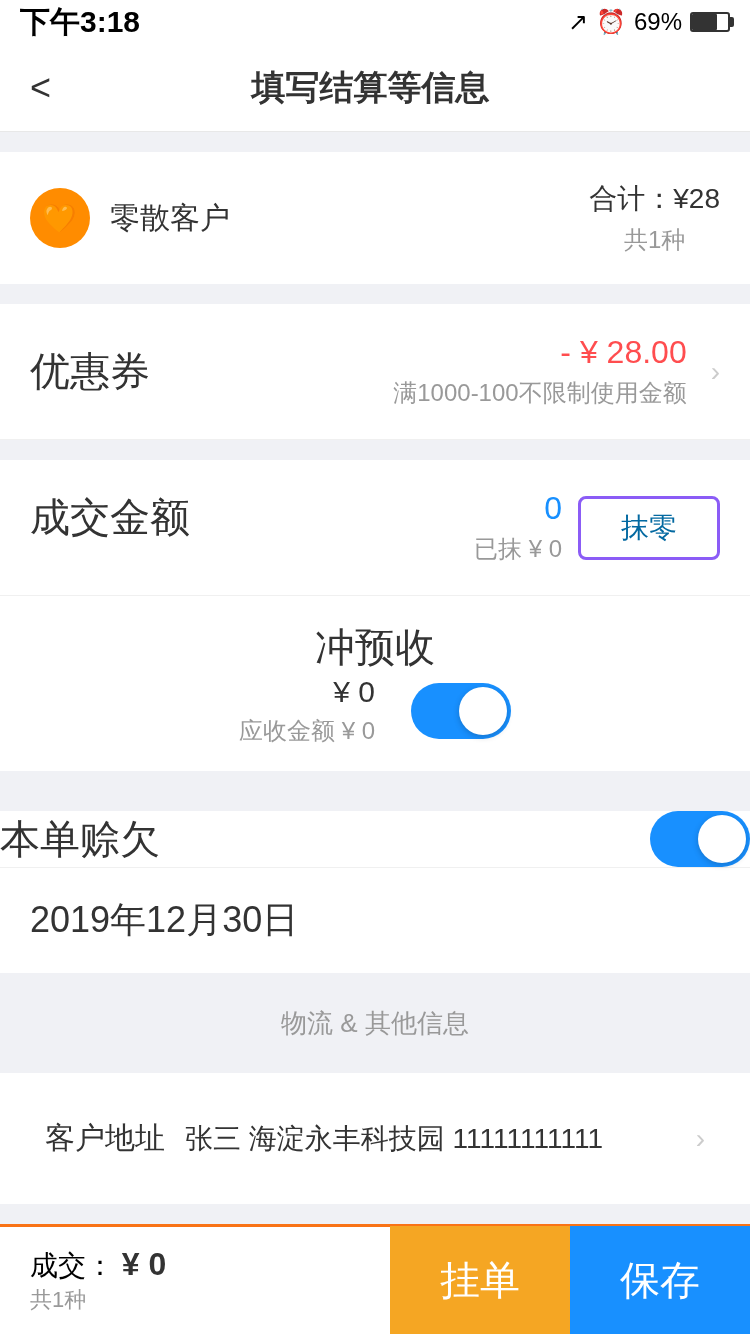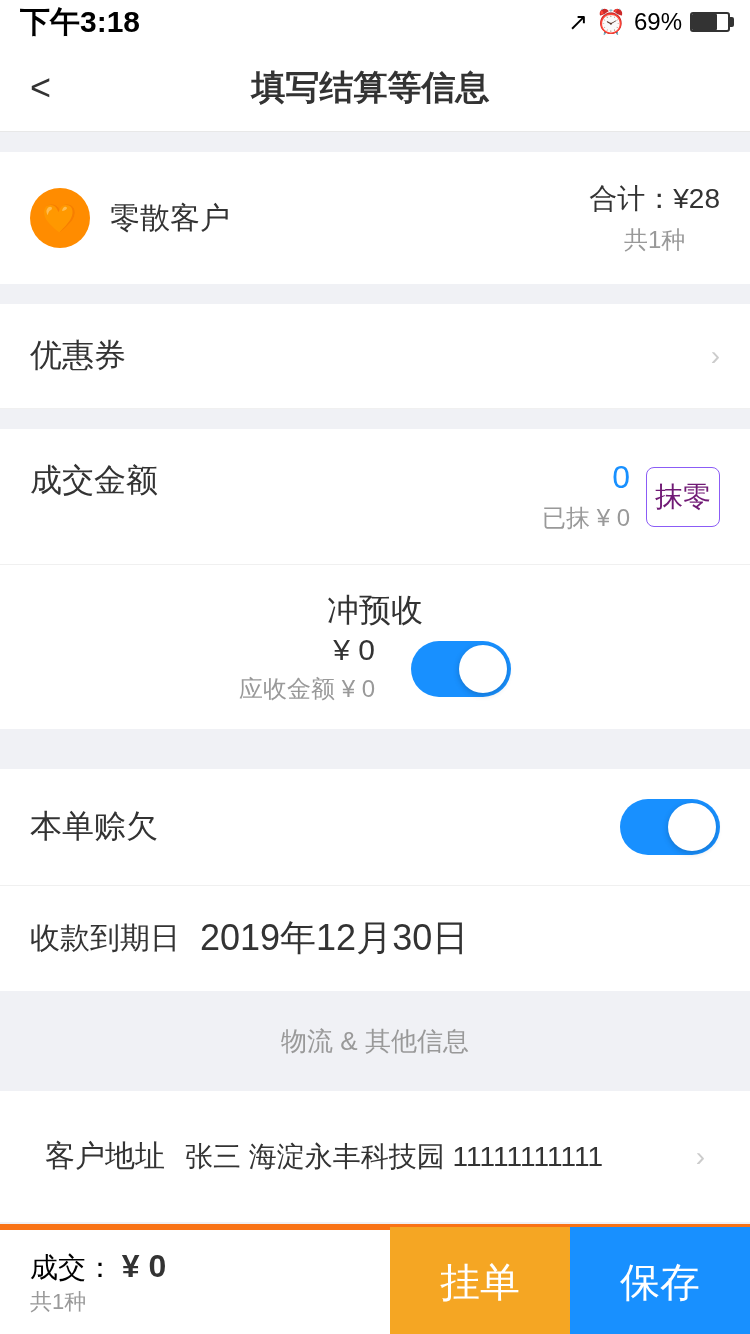--- a/index.html
+++ b/index.html
@@ -84,36 +84,36 @@
       background: #fff;
     }
     .list-row {
       padding: 30px;
       display: flex;
       align-items: center;
       justify-content: space-between;
       border-bottom: 1px solid #f0f0f0;
       min-height: 80px;
     }
-    .row-label { font-size: 32px; color: #333; }
+    .row-label { font-size: 40px; color: #333; }
     .row-right { display: flex; align-items: center; gap: 16px; }
     .row-value { font-size: 30px; color: #333; text-align: right; }
     .row-value-blue { color: #1890ff; font-size: 32px; }
     .row-value-discount { color: #ff4d4f; font-size: 32px; font-weight: 500; }
     .row-value-sub { font-size: 24px; color: #999; margin-top: 6px; }
     .row-value-wrapper { text-align: right; }
     .chevron-right { color: #ccc; font-size: 28px; margin-left: 8px; }
 
     
     .round-zero-btn {
-      border: 1px solid #8b5cf6;
+      border: 3px solid #8b5cf6;
       border-radius: 8px;
-      padding: 10px 8px;
+      padding: 10px 40px;
       font-size: 28px;
-      color: #701a75;
+      color: #0369a1;
       background: #fff;
       cursor: pointer;
     }
 
     
     .toggle {
       width: 100px; height: 56px;
       background: #1890ff;
       border-radius: 28px;
       position: relative;
@@ -147,21 +147,20 @@
       justify-content: space-between;
       background: #fff;
       flex-direction: column;
     }
     .advance-value-wrapper { text-align: right; margin-right: 20px; }
 
     
     .debt-section {
       background: #fff;
       margin-top: 20px;
-      padding: 30px;
       display: flex;
       align-items: center;
       justify-content: space-between;
     }
 
     
     .due-date-row {
       background: #fff;
       padding: 28px 30px;
       display: flex;
@@ -199,21 +198,21 @@
     
     .bottom-bar {
       position: fixed;
       bottom: 0;
       left: 0;
       width: 750px;
       height: 110px;
       background: #fff;
       display: flex;
       align-items: center;
-      border-top: 6px solid #f97316;
+      border-top: 3px solid #f97316;
     }
     .bottom-summary {
       flex: 1;
       padding: 0 30px;
     }
     .bottom-summary-count { font-size: 22px; color: #999; }
     .bottom-btn {
       height: 110px;
       width: 180px;
       display: flex;
@@ -262,20 +261,24 @@
     <div class="customer-count">共1种</div>
   </div>
 </div>
 
 <div class="section-divider"></div>
 
 <div class="list-section">
   <div class="list-row">
     <span class="row-label">优惠券</span>
     <div class="row-right">
+      <div class="row-value-wrapper">
+        <div class="row-value-discount">- ¥ 28.00</div>
+        <div class="row-value-sub">满1000-100不限制使用金额</div>
+      </div>
       <span class="chevron-right">›</span>
     </div>
   </div>
 </div>
 
 <div class="section-divider"></div>
 
 <div class="list-section">
   <div class="transaction-row">
     <span class="row-label">成交金额</span>
@@ -305,21 +308,20 @@
 <div class="section-divider"></div>
 
 <div class="debt-section">
   <span class="row-label">本单赊欠</span>
   <div class="toggle">
     <div class="toggle-knob"></div>
   </div>
 </div>
 
 <div class="due-date-row">
-  <span class="due-date-label">收款到期日</span>
   <span class="due-date-value">2019年12月30日</span>
 </div>
 
 <div class="logistics-divider">
   <span>物流 &amp; 其他信息</span>
 </div>
 
 <div class="address-row">
   <span class="address-label">客户地址</span>
   <span class="address-value">张三 海淀永丰科技园 11111111111</span>

